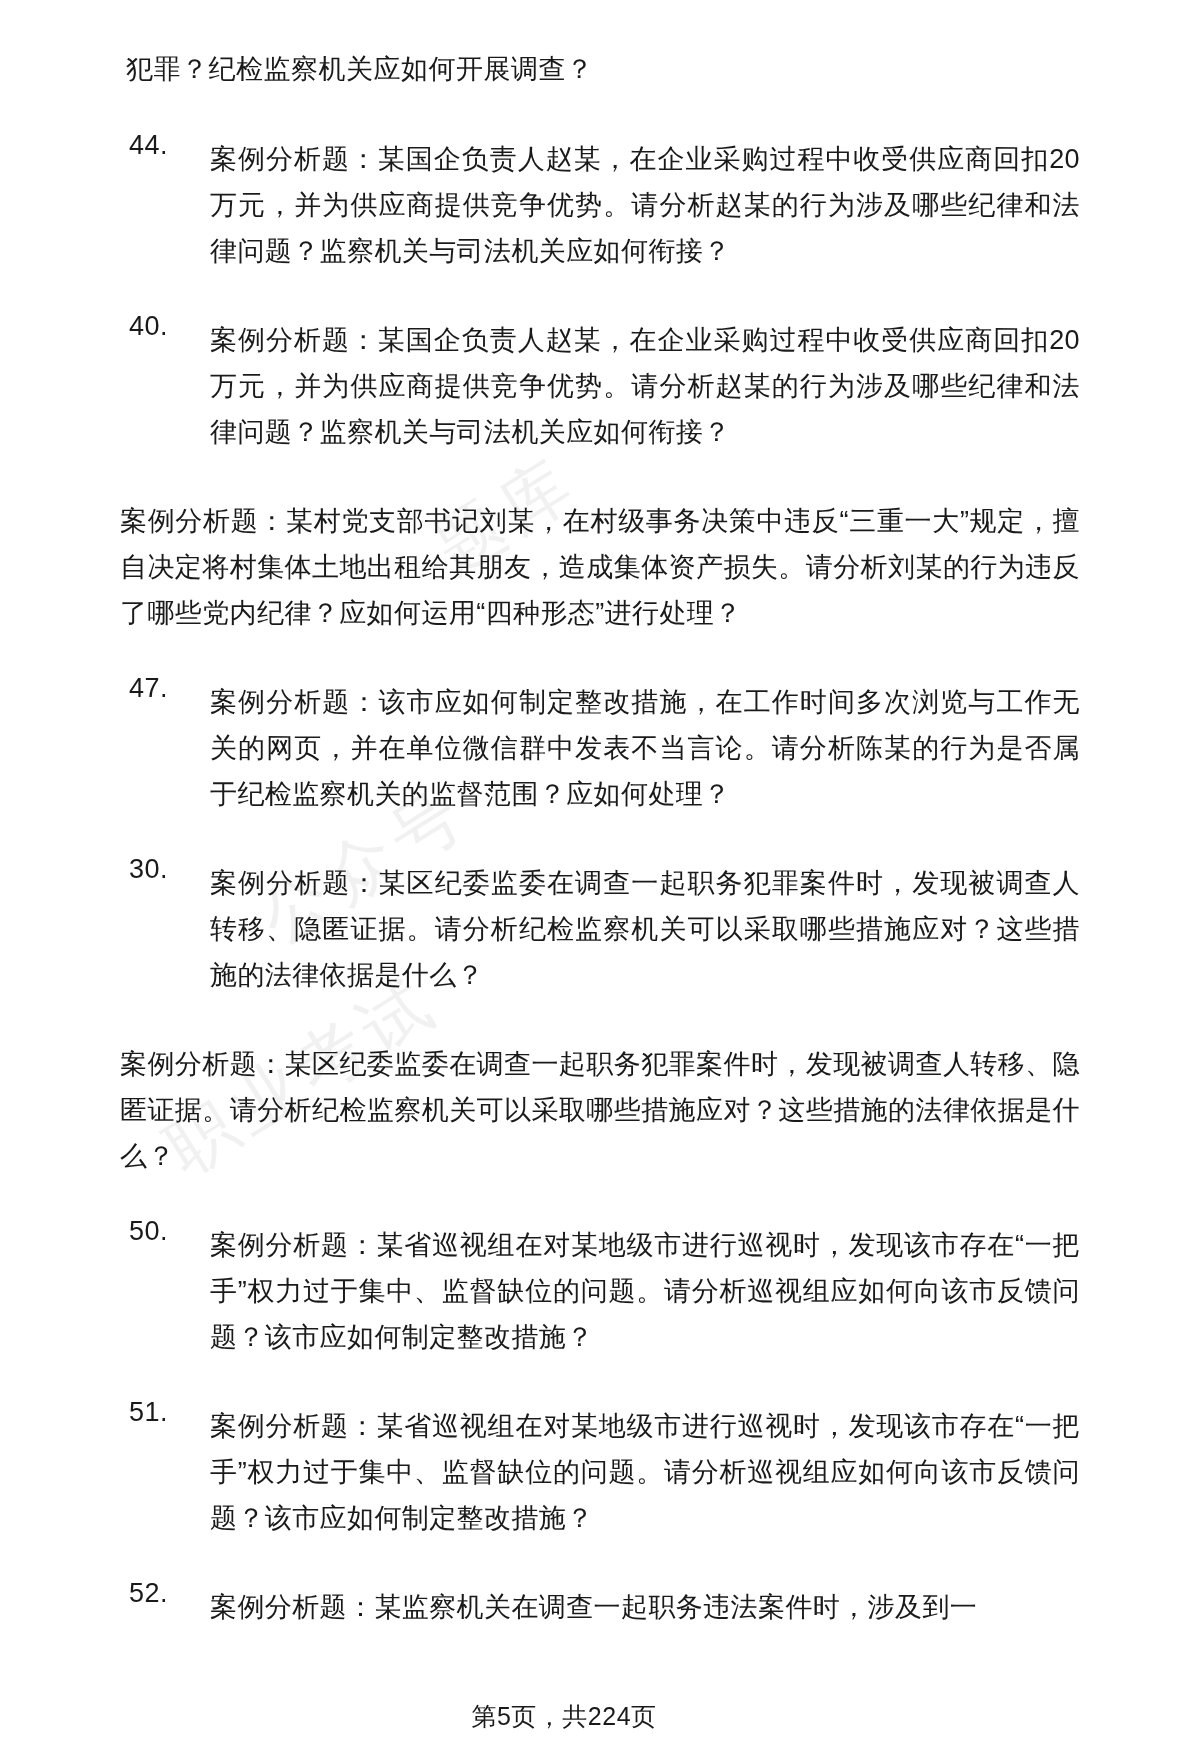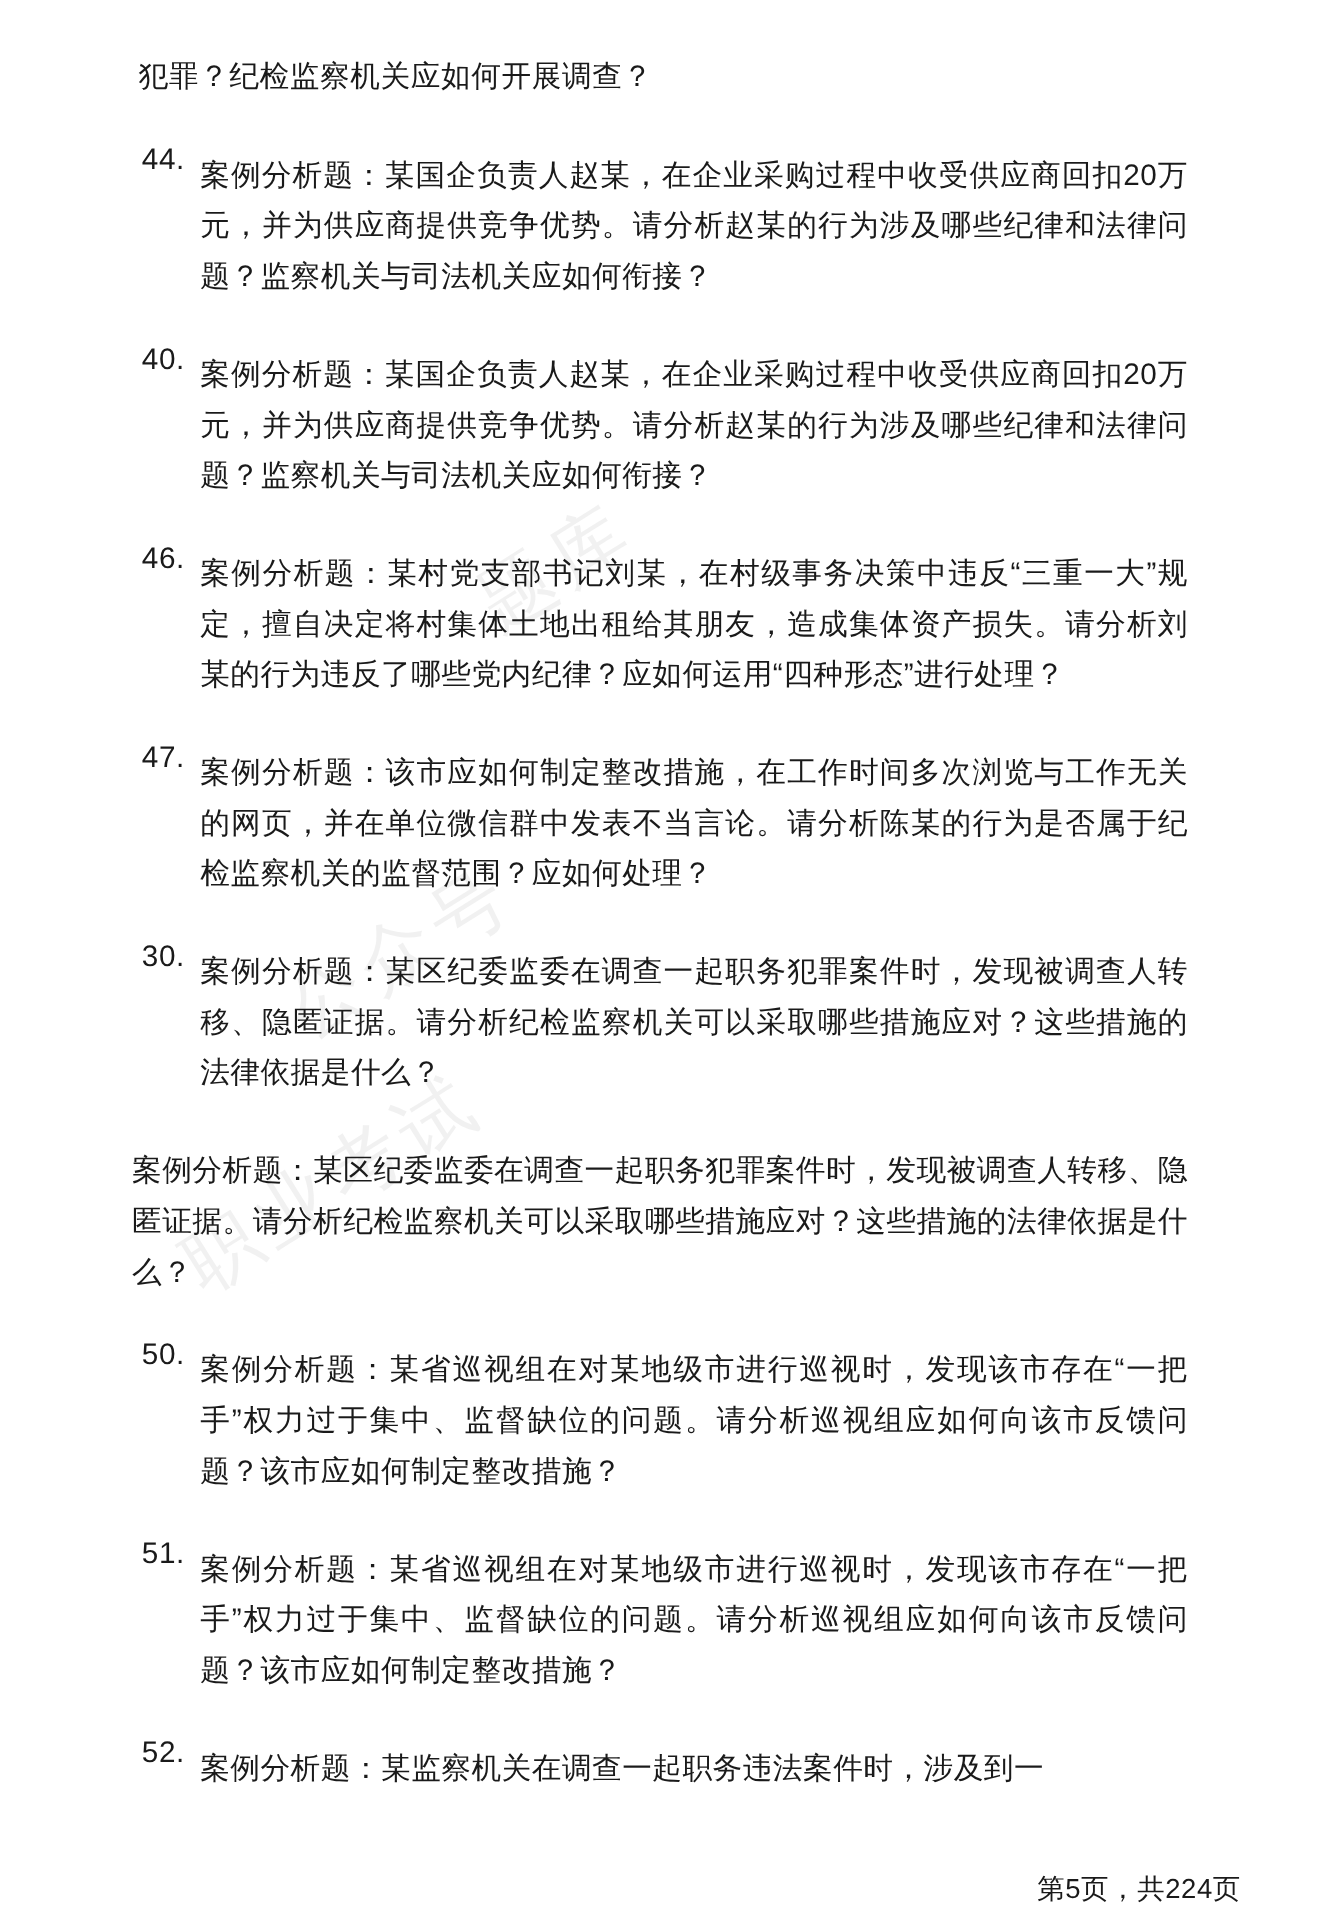--- a/index.html
+++ b/index.html
@@ -53,20 +53,21 @@
   .lead-line {
     font-size: 27px;
     line-height: 46px;
     margin: 0 0 30px 0;
     padding-left: 6px;
     letter-spacing: 0.5px;
   }
   .item {
     display: flex;
     margin-bottom: 29px;
+    gap: 28px;
   }
   .item-num {
     flex: 0 0 auto;
     width: 62px;
     text-align: right;
     font-size: 27px;
     line-height: 46px;
     padding-right: 14px;
     box-sizing: border-box;
     letter-spacing: 0.5px;
@@ -78,21 +79,21 @@
     text-align: justify;
     text-justify: inter-ideograph;
     letter-spacing: 0.4px;
     margin-top: 14px;
   }
   .footer {
     position: absolute;
     left: 0;
     bottom: 22px;
     width: 1128px;
-    text-align: right;
+    text-align: center;
     font-size: 25px;
     color: #1a1a1a;
     letter-spacing: 0.5px;
     z-index: 1;
   }
 </style>
 </head>
 <body>
 
 <div class="page">
@@ -111,21 +112,20 @@
       <div class="item-num">44.</div>
       <div class="item-text">案例分析题：某国企负责人赵某，在企业采购过程中收受供应商回扣20万元，并为供应商提供竞争优势。请分析赵某的行为涉及哪些纪律和法律问题？监察机关与司法机关应如何衔接？</div>
     </div>
 
     <div class="item">
       <div class="item-num">40.</div>
       <div class="item-text">案例分析题：某国企负责人赵某，在企业采购过程中收受供应商回扣20万元，并为供应商提供竞争优势。请分析赵某的行为涉及哪些纪律和法律问题？监察机关与司法机关应如何衔接？</div>
     </div>
 
     <div class="item">
-      <div class="item-num">46.</div>
       <div class="item-text">案例分析题：某村党支部书记刘某，在村级事务决策中违反“三重一大”规定，擅自决定将村集体土地出租给其朋友，造成集体资产损失。请分析刘某的行为违反了哪些党内纪律？应如何运用“四种形态”进行处理？</div>
     </div>
 
     <div class="item">
       <div class="item-num">47.</div>
       <div class="item-text">案例分析题：该市应如何制定整改措施，在工作时间多次浏览与工作无关的网页，并在单位微信群中发表不当言论。请分析陈某的行为是否属于纪检监察机关的监督范围？应如何处理？</div>
     </div>
 
     <div class="item">
       <div class="item-num">30.</div>

